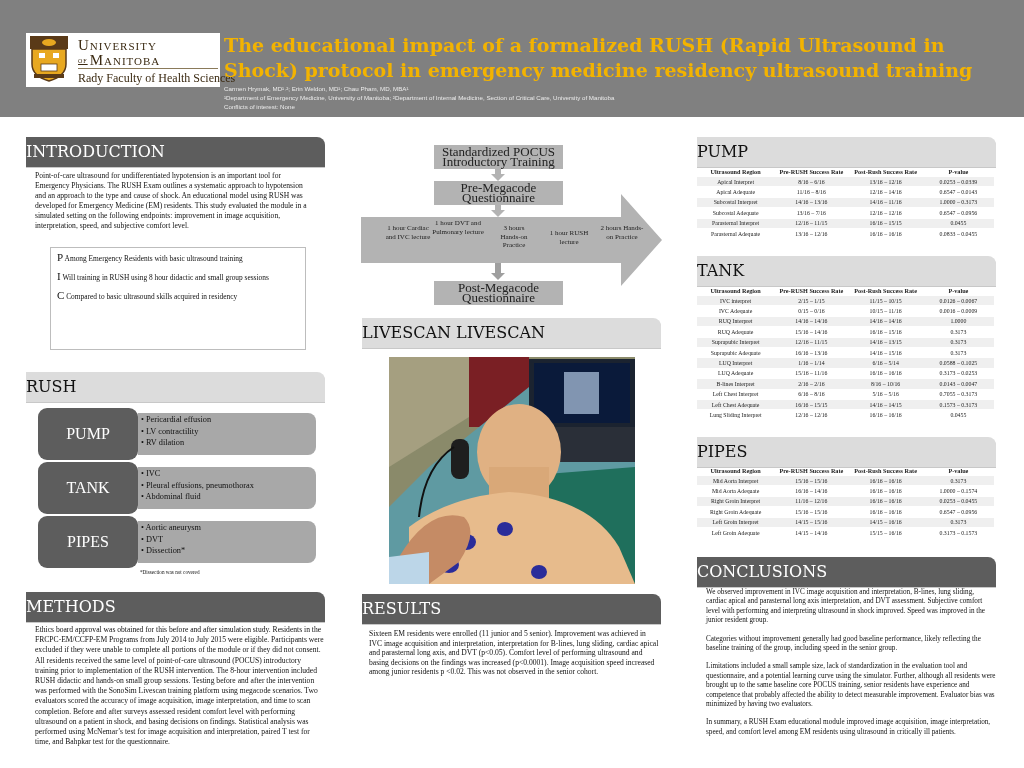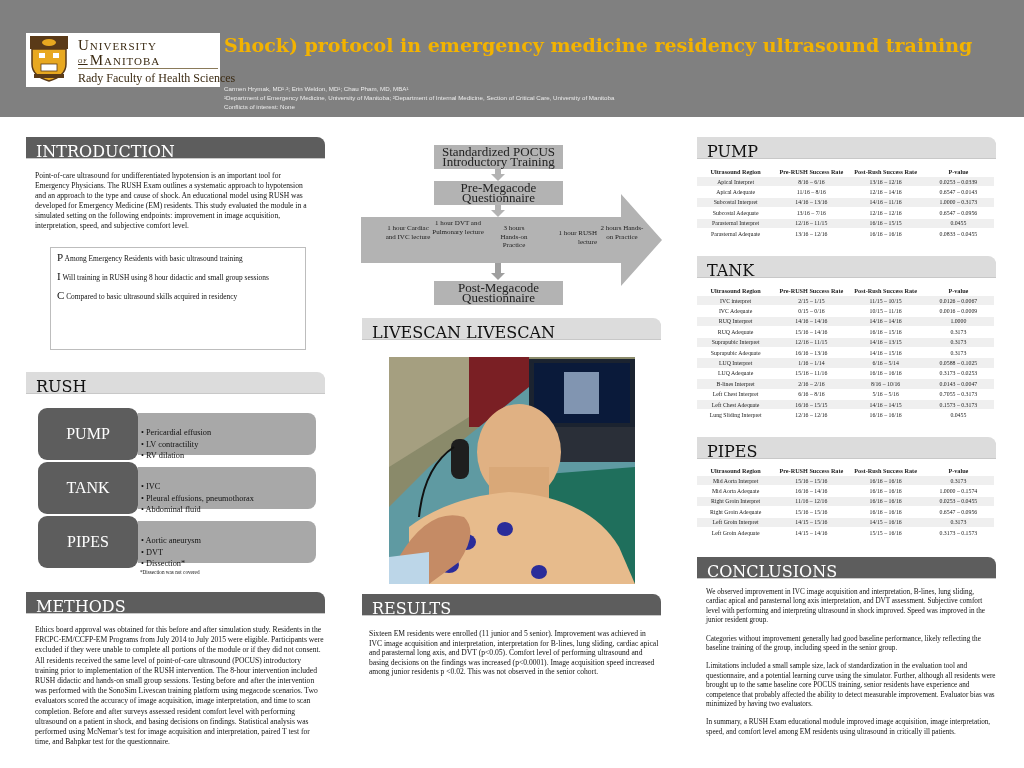--- a/index.html
+++ b/index.html
@@ -13,35 +13,35 @@
   .logo-uni { position: absolute; left: 52px; top: 5px; font-family: "Liberation Serif", serif; font-size: 13px; letter-spacing: 1px; color: #3b2a12; font-variant: small-caps; line-height: 14px; }
   .logo-uni .big { font-size: 15px; }
   .logo-of { font-size: 8px; text-decoration: underline; vertical-align: 2px; margin-right: 2px; }
   .logo-rule { position: absolute; left: 52px; top: 35px; width: 140px; height: 1px; background: #8a7a5a; }
   .logo-faculty { position: absolute; left: 52px; top: 38px; font-family: "Liberation Serif", serif; font-size: 12px; color: #3b2a12; white-space: nowrap; }
 
   .title { position: absolute; left: 224px; top: 33px; width: 790px; font-family: "DejaVu Serif", serif; font-weight: bold; font-size: 19px; line-height: 25px; color: #f3b300; }
   .authors { position: absolute; left: 224px; top: 84px; font-family: "Liberation Sans", sans-serif; font-size: 6.2px; line-height: 9px; color: #ebebeb; }
 
   
-  .sec-head { position: absolute; height: 21px; border-radius: 0 8px 0 0; font-family: "DejaVu Serif", serif; font-size: 16px; padding-left: 10px; line-height: 29px; }
+  .sec-head { position: absolute; height: 30px; border-radius: 0 8px 0 0; font-family: "DejaVu Serif", serif; font-size: 16px; line-height: 29px; }
   .sec-head.dark { background: #5d5d5d; color: #ffffff; box-shadow: 0 1px 0 #c8c8c8; }
   .sec-head.light { background: #dcdcdc; color: #111; box-shadow: 0 1px 0 #c8c8c8; }
 
   .body-text { position: absolute; font-family: "Liberation Serif", serif; font-size: 7.6px; line-height: 10px; color: #111; }
 
   
   .pico { position: absolute; left: 50px; top: 247px; width: 256px; height: 103px; border: 1px solid #bdbdbd; padding: 5px 6px; }
   .pico-row { font-size: 7.4px; line-height: 9px; margin-bottom: 9px; }
   .pico-row .ltr { font-size: 11px; }
 
   
   .rush-row { position: absolute; left: 38px; width: 278px; height: 52px; }
   .rush-label { position: absolute; left: 0; top: 0; width: 100px; height: 52px; background: #5d5d5d; border-radius: 9px; color: #fff; font-family: "Liberation Serif", serif; font-size: 16px; line-height: 52px; text-align: center; z-index: 2; }
-  .rush-items { position: absolute; left: 100px; top: 5px; width: 178px; height: 42px; background: #a8a8a8; border-radius: 0 8px 8px 0; padding: 14px 0 0 3px; font-size: 8.3px; line-height: 11.5px; color: #111; }
+  .rush-items { position: absolute; left: 100px; top: 5px; width: 178px; height: 42px; background: #a8a8a8; border-radius: 0 8px 8px 0; padding: 1px 0 0 3px; font-size: 8.3px; line-height: 11.5px; color: #111; }
   .rush-foot { position: absolute; left: 140px; top: 569px; font-size: 5.2px; color: #111; }
 
   
   .flow-box { position: absolute; background: #b3b3b3; color: #222; text-align: center; font-size: 13px; line-height: 10px; display: flex; align-items: center; justify-content: center; }
   .flow-down { position: absolute; width: 0; height: 0; border-left: 7px solid transparent; border-right: 7px solid transparent; border-top: 7px solid #b3b3b3; }
   .flow-stem { position: absolute; width: 6px; background: #b3b3b3; }
   .big-arrow { position: absolute; left: 361px; top: 194px; width: 301px; height: 92px; }
   .arrow-step { position: absolute; top: 224px; text-align: center; font-size: 7px; line-height: 8.5px; color: #222; }
 
   
@@ -69,20 +69,21 @@
     </svg>
     <div class="logo-uni">
       <span class="big">University</span><br>
       <span class="logo-of">of</span><span class="big">Manitoba</span>
     </div>
     <div class="logo-rule"></div>
     <div class="logo-faculty">Rady Faculty of Health Sciences</div>
   </div>
 
   <div class="title">
+    <div>The educational impact of a formalized RUSH (Rapid Ultrasound in</div>
     <div>Shock) protocol in emergency medicine residency ultrasound training</div>
   </div>
   <div class="authors">
     <div>Carmen Hrymak, MD¹˒²; Erin Weldon, MD¹; Chau Pham, MD, MBA¹</div>
     <div>¹Department of Emergency Medicine, University of Manitoba; ²Department of Internal Medicine, Section of Critical Care, University of Manitoba</div>
     <div>Conflicts of interest: None</div>
   </div>
 </div>
 
 <div class="sec-head dark" style="left:26px; top:137px; width:299px;">INTRODUCTION</div>
@@ -131,21 +132,21 @@
 <div class="flow-box" style="left:434px; top:181px; width:129px; height:24px;">Pre-Megacode Questionnaire</div>
 <div class="flow-stem" style="left:495px; top:205px; height:5px;"></div>
 <div class="flow-down" style="left:491px; top:210px;"></div>
 
 <svg class="big-arrow" viewBox="0 0 301 92">
   <polygon points="0,23 260,23 260,0 301,46 260,92 260,69 0,69" fill="#b3b3b3"></polygon>
 </svg>
 <div class="arrow-step" style="left:383px; width:50px;">1 hour Cardiac and IVC lecture</div>
 <div class="arrow-step" style="left:432px; width:52px; top:219px;">1 hour DVT and Pulmonary lecture</div>
 <div class="arrow-step" style="left:493px; width:42px;">3 hours Hands-on Practice</div>
-<div class="arrow-step" style="left:541px; width:56px; top:229px;text-align:right;">1 hour RUSH lecture</div>
+<div class="arrow-step" style="left:541px; width:56px; top:229px;">1 hour RUSH lecture</div>
 <div class="arrow-step" style="left:599px; width:46px;">2 hours Hands-on Practice</div>
 
 <div class="flow-stem" style="left:495px; top:263px; height:10px; background:#9f9f9f;"></div>
 <div class="flow-down" style="left:491px; top:273px; border-top-color:#9f9f9f;"></div>
 <div class="flow-box" style="left:434px; top:281px; width:129px; height:24px;">Post-Megacode Questionnaire</div>
 
 <div class="sec-head light" style="left:362px; top:318px; width:299px;">LIVESCAN LIVESCAN</div>
 <div class="photo">
   <svg width="246" height="227" viewBox="0 0 246 227">
     <rect x="0" y="0" width="246" height="227" fill="#8a8a6a"></rect>

